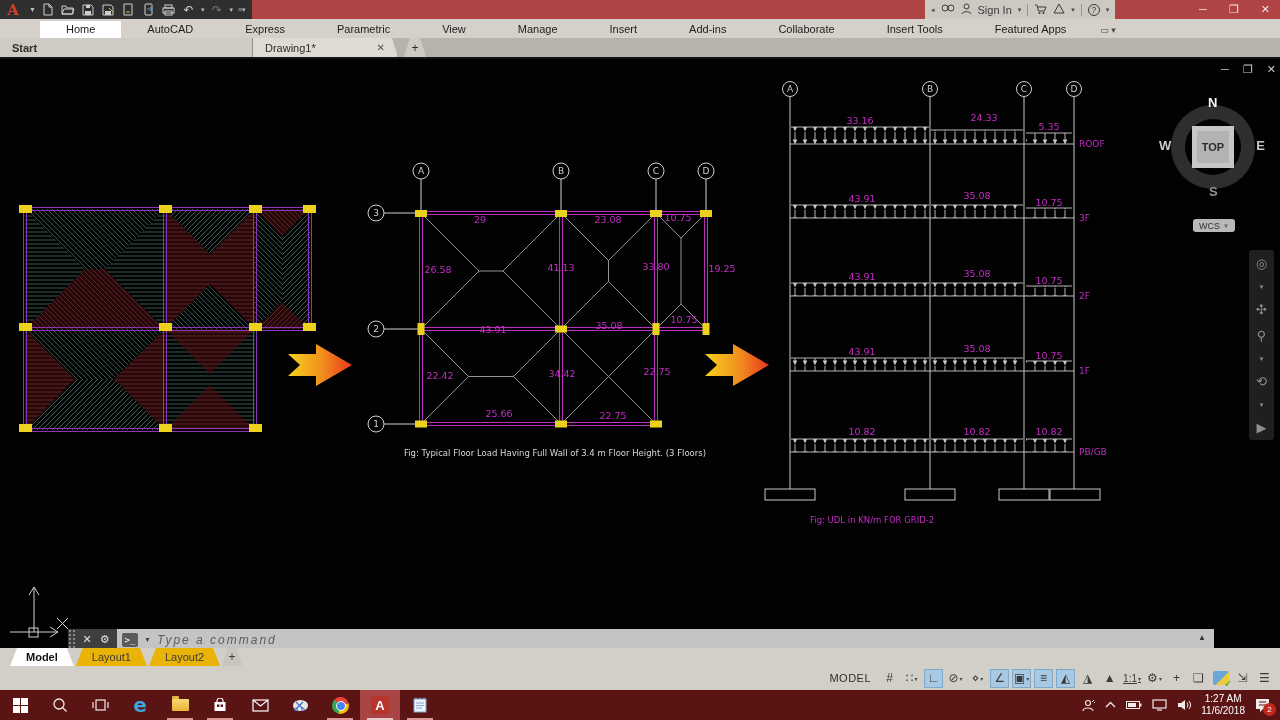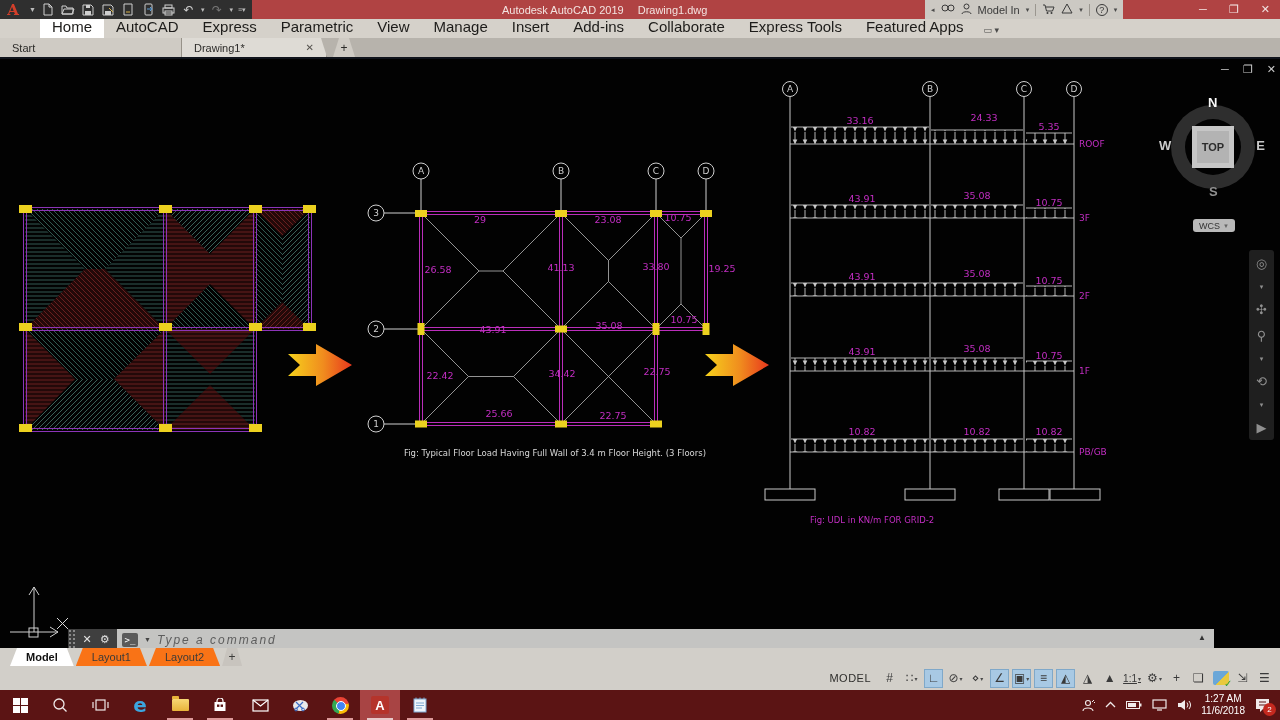--- a/index.html
+++ b/index.html
@@ -20,30 +20,30 @@
     gap:14px; color:#f3e3e0; font-size:11px; white-space:nowrap; }
   .infocenter { position:absolute; left:925px; top:0; height:19px; background:#ccc9c3; display:flex;
     align-items:center; padding:0 6px; gap:6px; color:#3a3a3a; font-size:11px; }
   .ic-sep { width:1px; height:12px; background:#9a968f; }
   .ic-caret { font-size:7px; color:#4a4a4a; }
   .win-btns { position:absolute; right:2px; top:0; height:19px; display:flex; align-items:center; gap:22px; padding-right:8px; }
   .win-btn { color:#f2e4e2; font-size:11px; line-height:1; }
 
   
   .ribbon { height:19px; background:#d5d1ca; display:flex; align-items:flex-end; padding-left:40px; }
-  .rtab { padding:2px 12px 3px; font-size:15px; color:#1d1c1a; white-space:nowrap; }
+  .rtab { padding:2px 26px 3px; font-size:11px; color:#1d1c1a; white-space:nowrap; }
   .rtab.active { background:#ffffff; }
   .ribbon-toggle { margin-left:8px; display:flex; align-items:center; gap:3px; padding-bottom:3px;
     color:#4a4a4a; font-size:9px; }
 
   
   .filetabs { height:19px; background:#b7b3ac; display:flex; align-items:stretch; }
   .ftab { display:flex; align-items:center; gap:14px; font-size:11px; color:#2c2b29; padding:0 12px;
     background:#cfcbc4; border-right:1px solid #979289; clip-path:polygon(0 0,calc(100% - 6px) 0,100% 100%,0 100%); }
-  .ftab.start { width:182px; clip-path:none; }
+  .ftab.start { width:253px; clip-path:none;font-weight:bold; }
   .ftab.active { background:#dedbd5; width:145px; justify-content:space-between; }
   .ftab .close-x { color:#55524e; font-size:10px; }
   .ftab-plus { width:22px; display:flex; align-items:center; justify-content:center;
     background:#cfcbc4; margin-left:6px; clip-path:polygon(6px 0,calc(100% - 6px) 0,100% 100%,0 100%);
     color:#2c2b29; font-size:12px; }
 
   
   .canvas { position:relative; height:591px; background:#020202; border-top:2px solid #10141c; overflow:hidden; }
   .canvas svg.cad { position:absolute; left:0; top:-57px; }
 
@@ -87,21 +87,21 @@
   .cmd-input { flex:1; background:#c4c4c2; display:flex; align-items:center; gap:6px; padding-left:5px; position:relative; }
   .cmd-prompt { width:16px; height:14px; background:#5a5a5a; color:#fff; font-family:"DejaVu Sans Mono",monospace;
     font-size:9px; display:flex; align-items:center; justify-content:center; border-radius:2px; }
   .cmd-caret { font-size:7px; color:#444; }
   .cmd-text { font-style:italic; color:#5d5d5d; font-size:12px; letter-spacing:2px; }
   .cmd-collapse { position:absolute; right:8px; top:4px; font-size:8px; color:#333; }
 
   
   .layouttabs { height:18px; background:#d2cfc9; display:flex; align-items:stretch; padding-left:10px; }
   .ltab { padding:0 16px; display:flex; align-items:center; font-size:11px; color:#3c3b39;
-    background:#f97316; clip-path:polygon(7px 0,calc(100% - 7px) 0,100% 100%,0 100%); margin-right:2px; }
+    background:#eab308; clip-path:polygon(7px 0,calc(100% - 7px) 0,100% 100%,0 100%); margin-right:2px; }
   .ltab.active { background:#ffffff; color:#111; font-weight:bold; }
   .ltab-plus { width:20px; display:flex; align-items:center; justify-content:center; font-size:12px;
     color:#3c3b39; background:#c8c4be; clip-path:polygon(5px 0,calc(100% - 5px) 0,100% 100%,0 100%); }
 
   
   .statusbar { height:24px; background:#d2cfc9; display:flex; align-items:center; justify-content:flex-end;
     gap:3px; padding-right:6px; }
   .sb-model { font-size:11px; color:#2e2d2b; margin-right:6px; letter-spacing:0.5px; }
   .sb-ic { min-width:19px; height:19px; display:flex; align-items:center; justify-content:center;
     color:#3a3a3a; font-size:12px; border:1px solid transparent; gap:1px; }
@@ -192,39 +192,35 @@
       <span class="qat-ic">
           <span class="uglyph">↶</span>
         </span>
       <span class="qat-caret">▾</span>
       <span class="qat-ic">
           <span class="uglyph" style="color:#777">↷</span>
         </span>
       <span class="qat-caret">▾</span>
       <span class="qat-caret">≡▾</span>
     </div>
-    <div class="title-text">
-      <span>Autodesk AutoCAD 2019</span>
-      <span>Drawing1.dwg</span>
-    </div>
     <div class="infocenter">
       <span class="ic-caret">◂</span>
       <span>
         <svg width="14" height="11">
             <circle cx="4" cy="5" r="3" fill="none" stroke="#3a3a3a"></circle>
             <circle cx="10" cy="5" r="3" fill="none" stroke="#3a3a3a"></circle>
           </svg>
       </span>
       <span>
         <svg width="11" height="12">
             <circle cx="5.5" cy="3.5" r="2.5" fill="none" stroke="#3a3a3a"></circle>
             <path d="M1 11c0-3 9-3 9 0" fill="none" stroke="#3a3a3a"></path>
           </svg>
       </span>
-      <span>Model In</span>
+      <span>Sign In</span>
       <span class="ic-caret">▾</span>
       <span class="ic-sep"></span>
       <span>
         <svg width="13" height="12">
             <path d="M1 2h2l1.5 6h6L12 4H4" fill="none" stroke="#3a3a3a"></path>
             <circle cx="5.5" cy="10" r="1" fill="#3a3a3a"></circle>
             <circle cx="9.5" cy="10" r="1" fill="#3a3a3a"></circle>
           </svg>
       </span>
       <span>
@@ -247,21 +243,21 @@
   <div class="ribbon">
     <span class="rtab active">Home</span>
     <span class="rtab">AutoCAD</span>
     <span class="rtab">Express</span>
     <span class="rtab">Parametric</span>
     <span class="rtab">View</span>
     <span class="rtab">Manage</span>
     <span class="rtab">Insert</span>
     <span class="rtab">Add-ins</span>
     <span class="rtab">Collaborate</span>
-    <span class="rtab">Express Tools</span>
+    <span class="rtab">Insert Tools</span>
     <span class="rtab">Featured Apps</span>
     <span class="ribbon-toggle">▭ ▾</span>
   </div>
 
   <div class="filetabs">
     <span class="ftab start">
       <span>Start</span>
     </span>
     <span class="ftab active">
       <span>Drawing1*</span>

